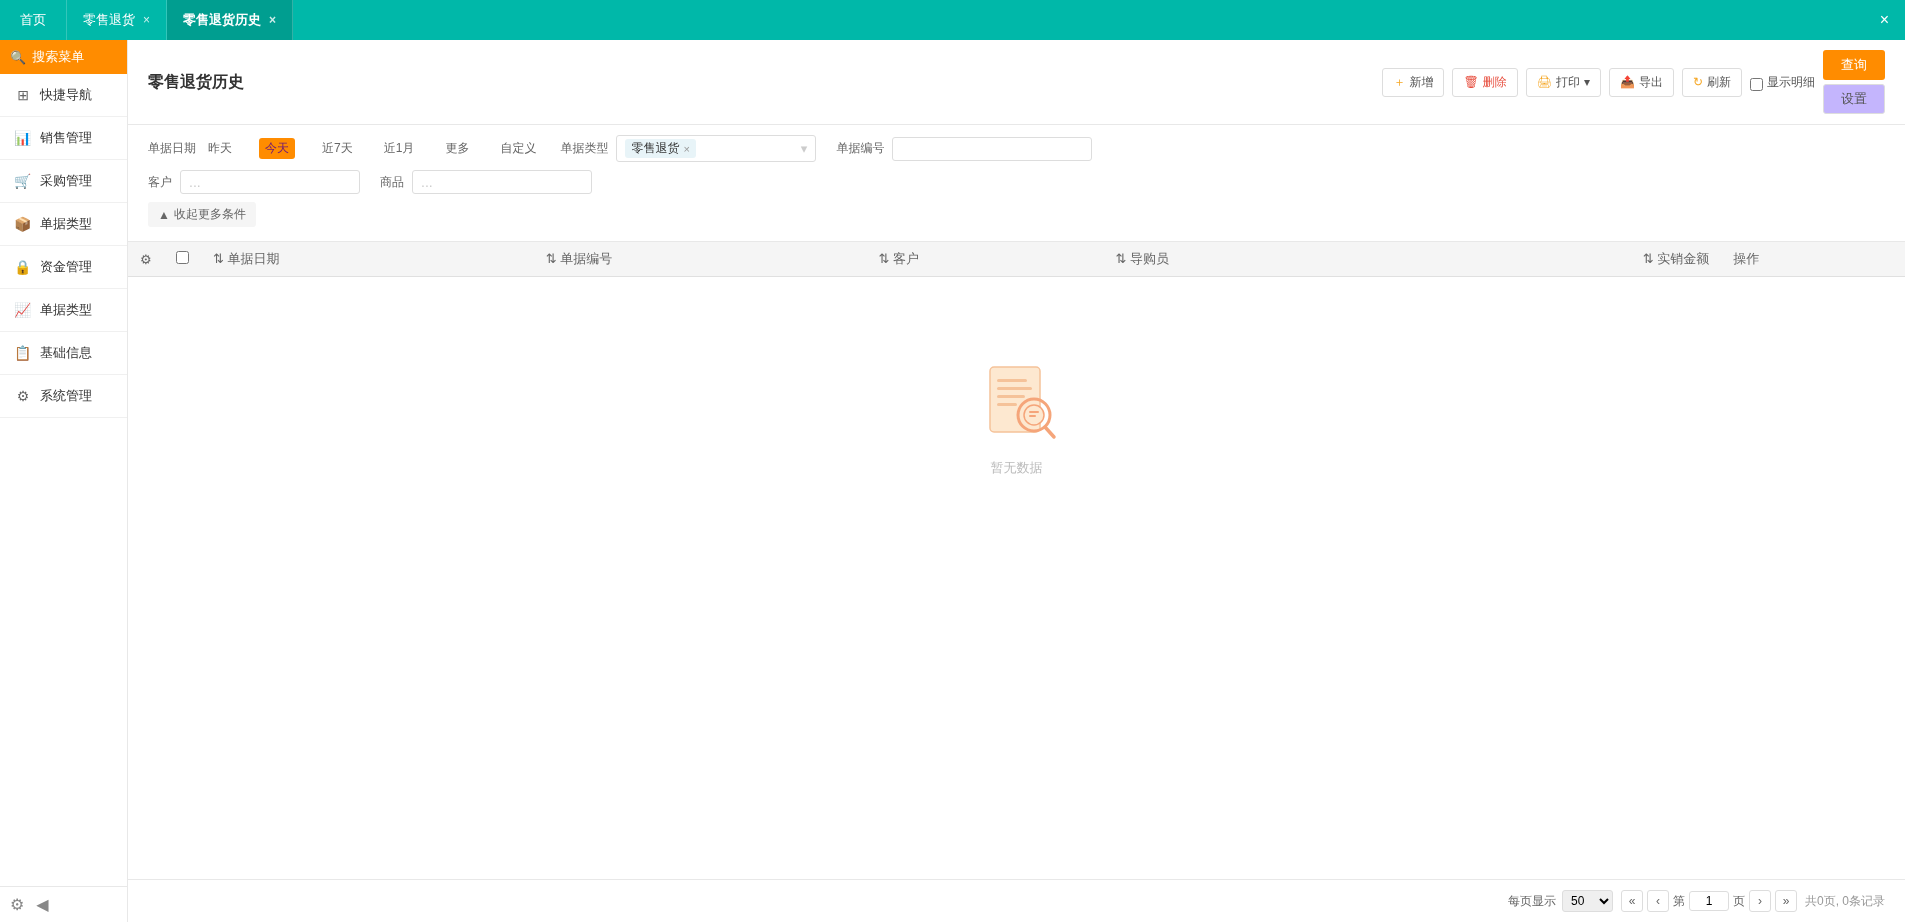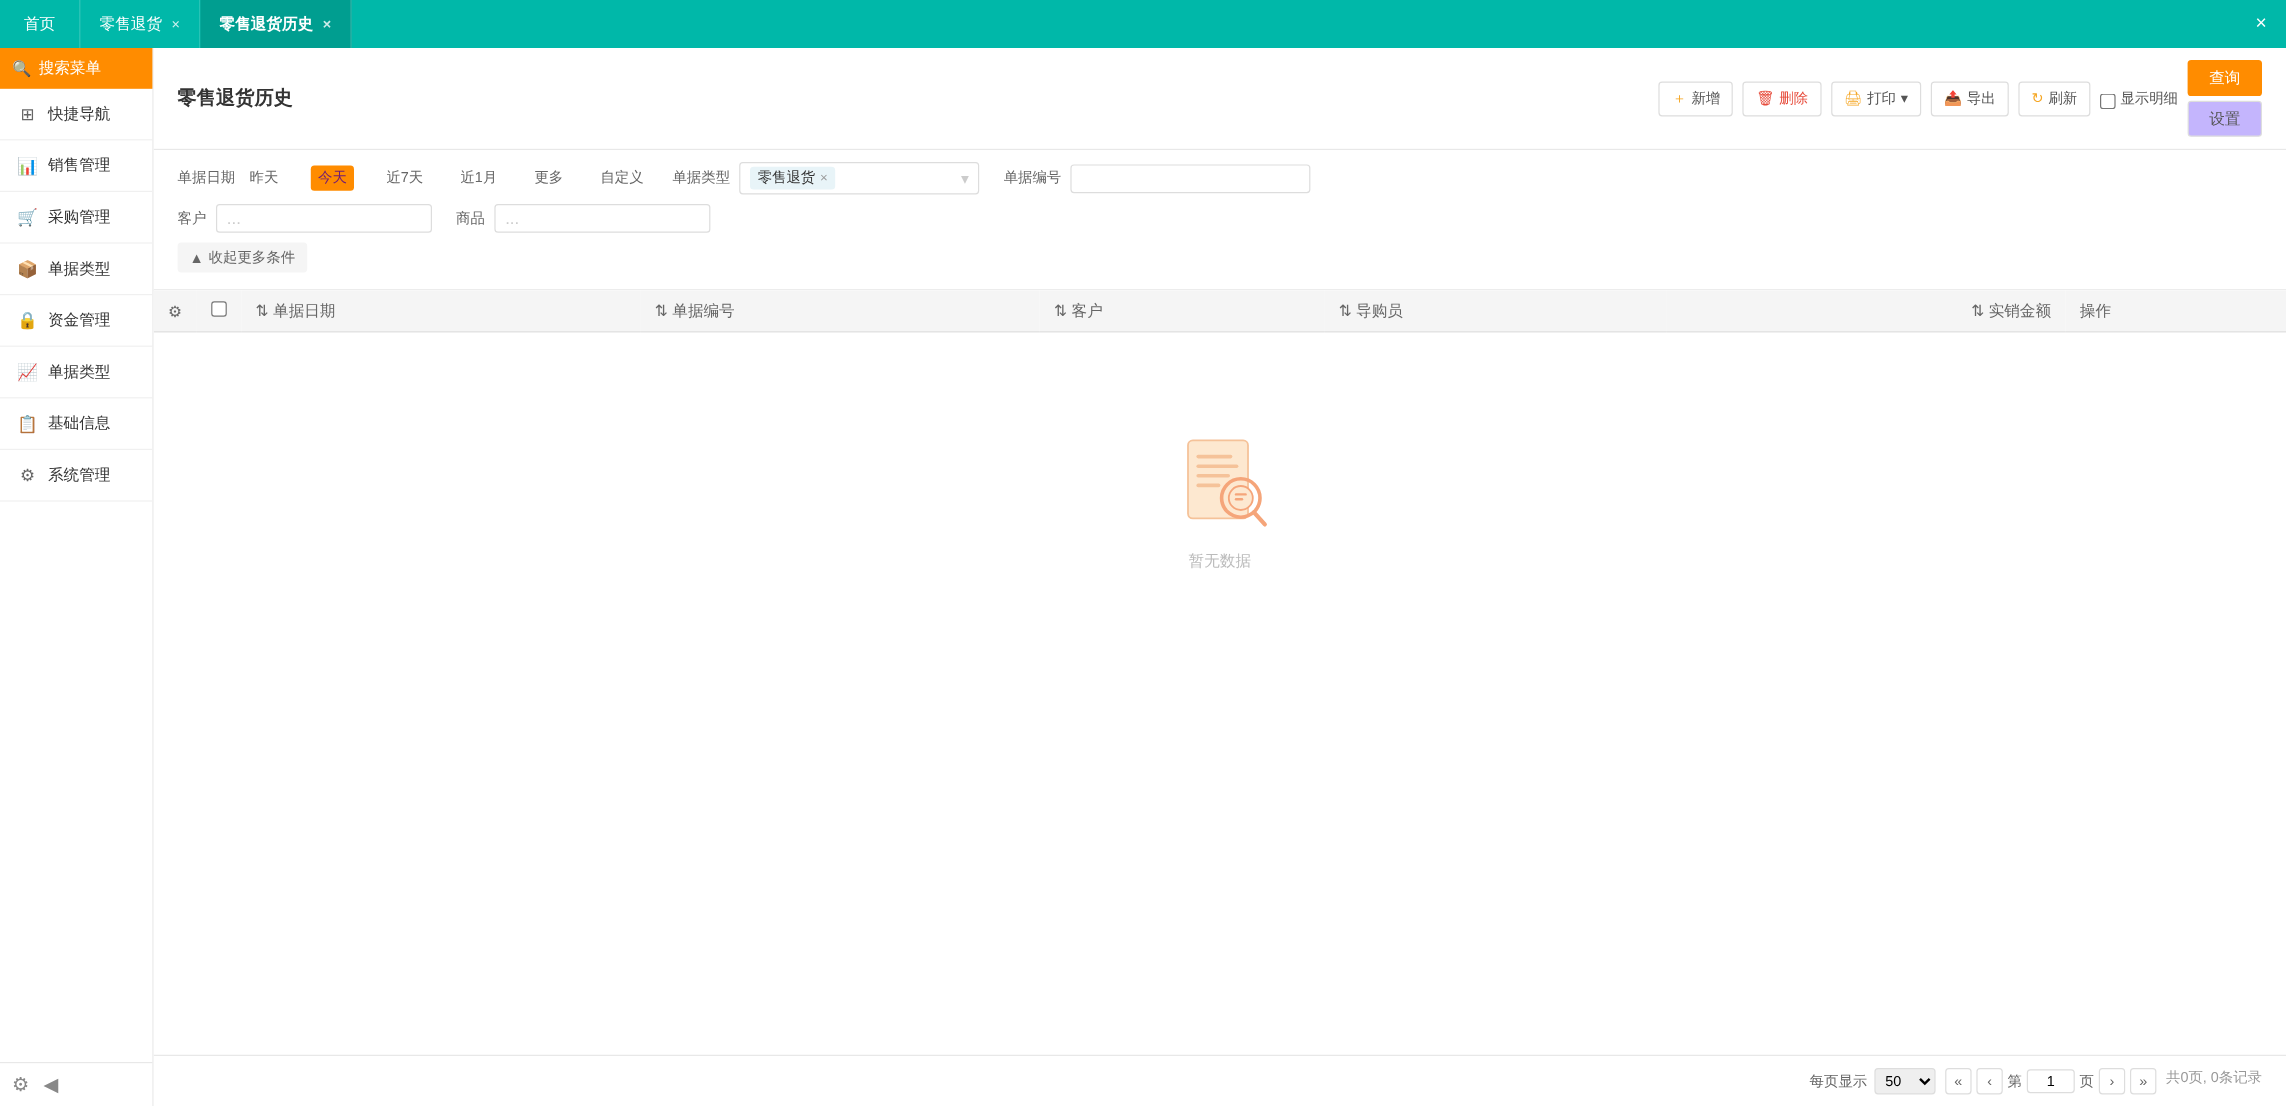--- a/index.html
+++ b/index.html
@@ -323,21 +323,21 @@
       margin-bottom: 12px;
     }
     .empty-text {
       font-size: 13px;
       color: #bbb;
     }
 
     
     .pagination {
       display: flex;
-      align-items: flex-start;
+      align-items: center;
       justify-content: flex-end;
       padding: 10px 20px;
       border-top: 1px solid #e8e8e8;
       background: #fff;
       gap: 8px;
       font-size: 12px;
       color: #666;
       flex-shrink: 0;
     }
     .pagination .per-page {

